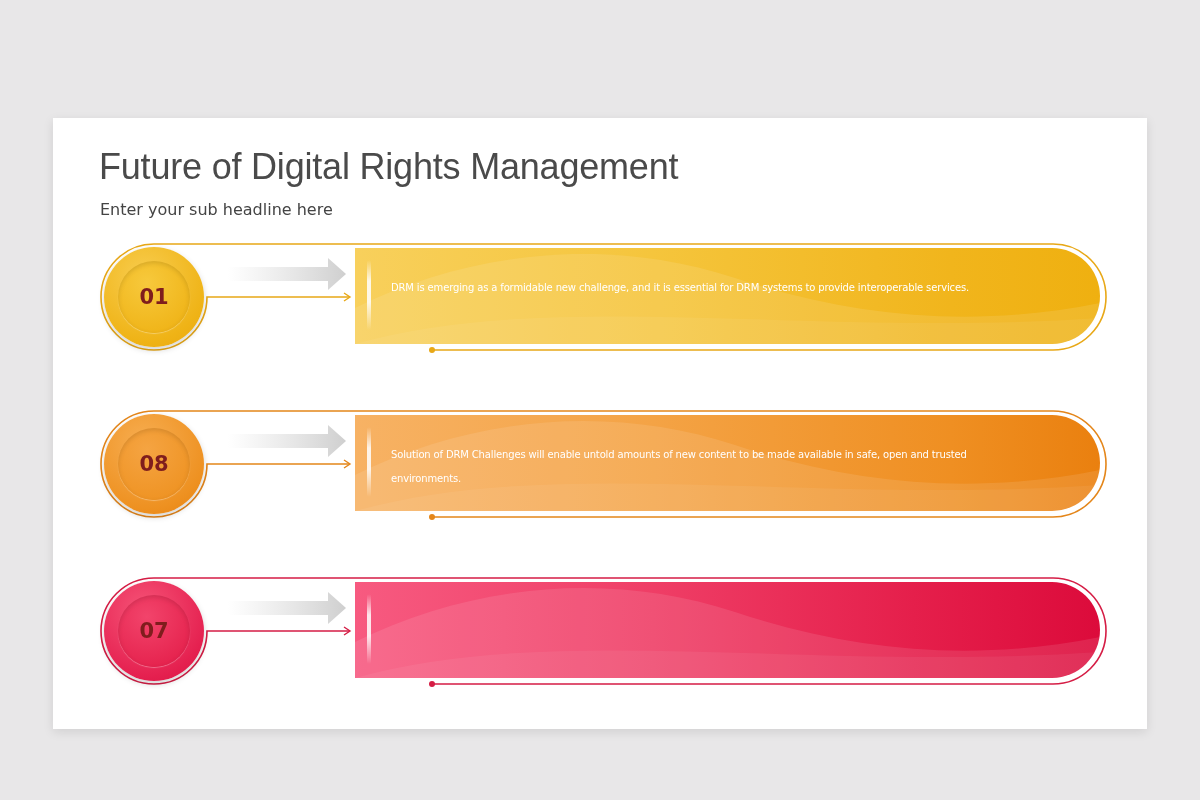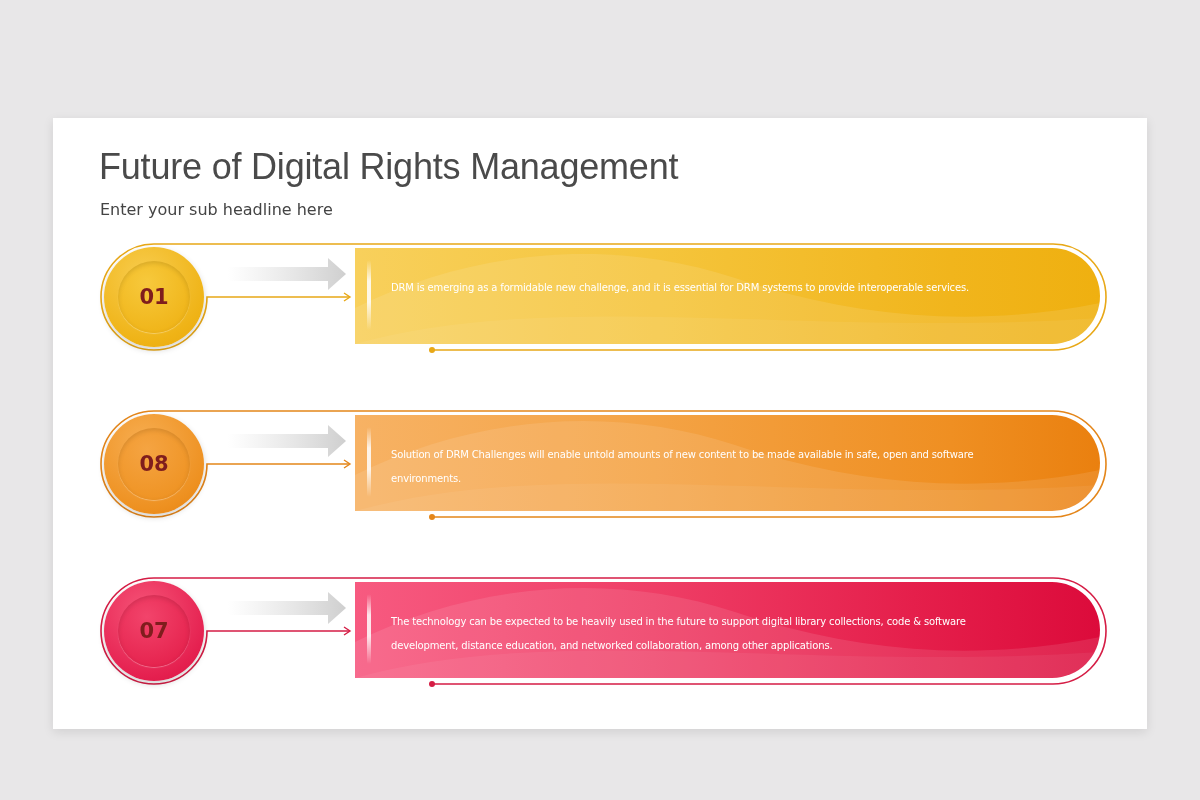--- a/index.html
+++ b/index.html
@@ -151,21 +151,21 @@
       <div class="circle-outer" style="background: radial-gradient(circle at 40% 30%, #f7ae52 0%, #ee9121 70%, #e5800f 100%);"></div>
       <div class="circle-inner" style="background: radial-gradient(circle at 40% 30%, #f5a442 0%, #ef9425 75%, #e88816 100%);"></div>
       <div class="circle-num">08</div>
     </div>
     <div class="card" style="background: linear-gradient(90deg, #f7b264 0%, #f4a345 40%, #ef8f22 80%, #ea800f 100%);">
       <svg class="sheen" width="745" height="96" preserveAspectRatio="none">
         <path d="M0,60 C120,0 260,-10 380,30 C500,70 620,80 745,55 L745,96 L0,96 Z" fill="rgba(255,255,255,0.10)"></path>
         <path d="M0,96 C200,40 450,90 745,70 L745,96 Z" fill="rgba(255,255,255,0.06)"></path>
       </svg>
       <div class="bar-glow"></div>
-      <div class="card-text">Solution of DRM Challenges will enable untold amounts of new content to be made available in safe, open and software environments.</div>
+      <div class="card-text">Solution of DRM Challenges will enable untold amounts of new content to be made available in safe, open and trusted environments.</div>
     </div>
   </div>
 
   <div class="row" style="top:452px;">
     <svg class="frame" width="1094" height="120">
       <path d="M379,114 L1000,114 A53,53 0 0 0 1000,8 L101,8 A53,53 0 1 0 154,61 L296,61" fill="none" stroke="#d51d45" stroke-width="1.6"></path>
       <path d="M291,57 L297,61 L291,65" fill="none" stroke="#d51d45" stroke-width="1.4"></path>
       <circle cx="379" cy="114" r="3" fill="#d51d45"></circle>
     </svg>
     <svg class="arrow-grey" viewBox="0 0 120 32">
@@ -181,16 +181,15 @@
       <div class="circle-outer" style="background: radial-gradient(circle at 40% 30%, #f65478 0%, #e52150 70%, #d90f3f 100%);"></div>
       <div class="circle-inner" style="background: radial-gradient(circle at 40% 30%, #f2446b 0%, #e6244f 75%, #de1645 100%);"></div>
       <div class="circle-num">07</div>
     </div>
     <div class="card" style="background: linear-gradient(90deg, #f75a80 0%, #ef3e66 40%, #e51f4b 75%, #dc0b3b 100%);">
       <svg class="sheen" width="745" height="96" preserveAspectRatio="none">
         <path d="M0,60 C120,0 260,-10 380,30 C500,70 620,80 745,55 L745,96 L0,96 Z" fill="rgba(255,255,255,0.10)"></path>
         <path d="M0,96 C200,40 450,90 745,70 L745,96 Z" fill="rgba(255,255,255,0.06)"></path>
       </svg>
       <div class="bar-glow"></div>
-      <div class="card-text">The technology can be expected to be heavily used in the future to support digital library collections, code &amp; software development, distance education, and networked collaboration, among other applications.</div>
     </div>
   </div>
 </div>
 
 </body></html>

